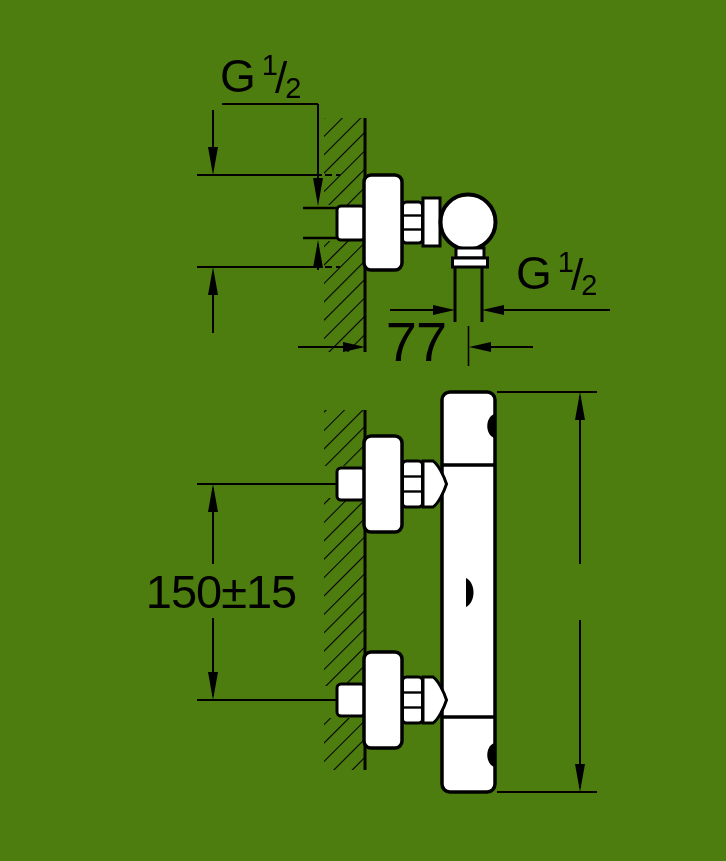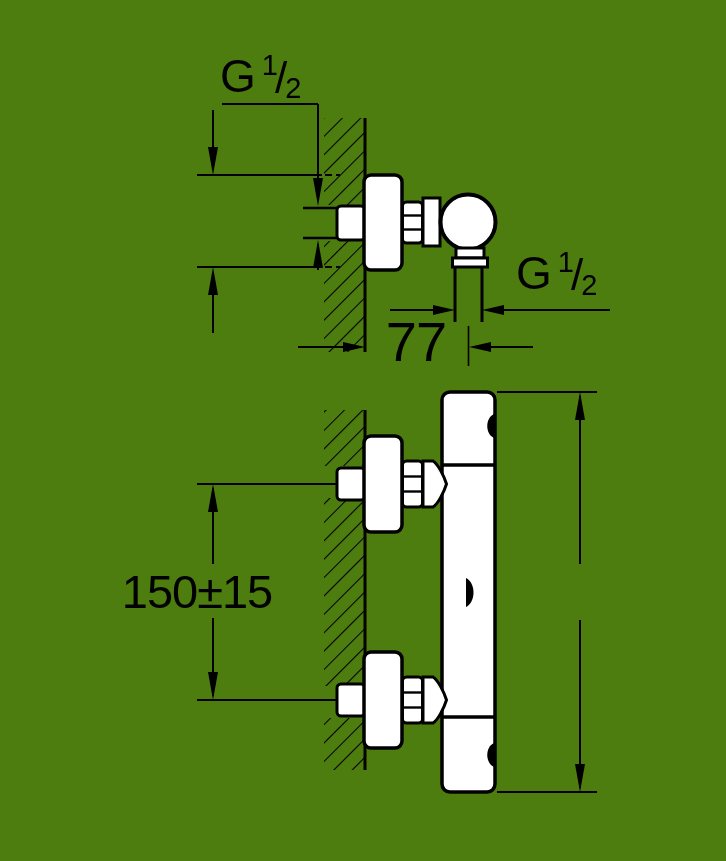--- a/index.html
+++ b/index.html
@@ -148,16 +148,16 @@
     <span class="g">G</span><span class="num">1</span><span class="slash">/</span><span class="den">2</span>
   </div>
 
 
   <div class="threadlabel" style="left:516px;top:249px;">
     <span class="g">G</span><span class="num">1</span><span class="slash">/</span><span class="den">2</span>
   </div>
 
   <div class="dimtext" style="left:384px;top:320px;width:64px;font-size:56px;">77</div>
 
-  <div class="dimtext" style="left:120px;top:570px;width:154px;">150±15</div>
+  <div class="dimtext" style="left:144px;top:570px;width:154px;">150±15</div>
 
 
 </div>
 
 </body></html>

